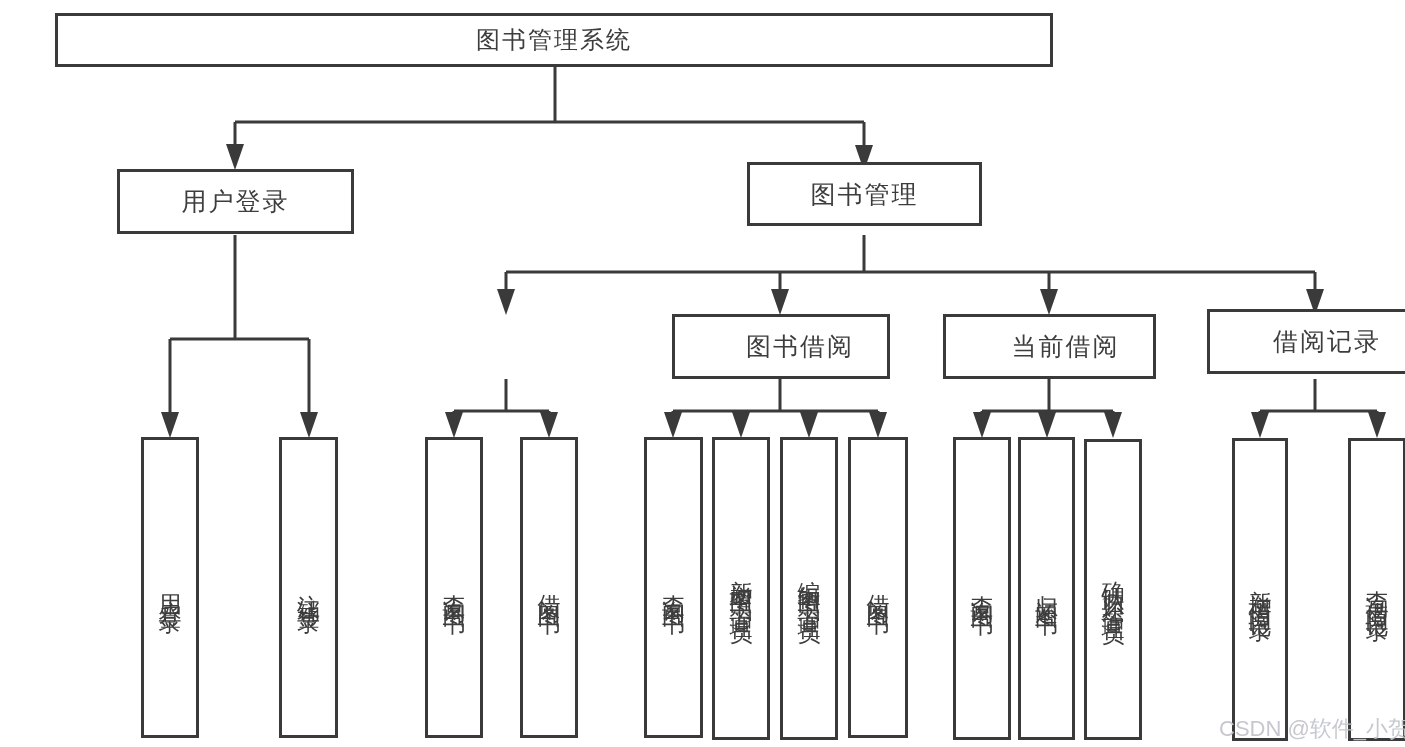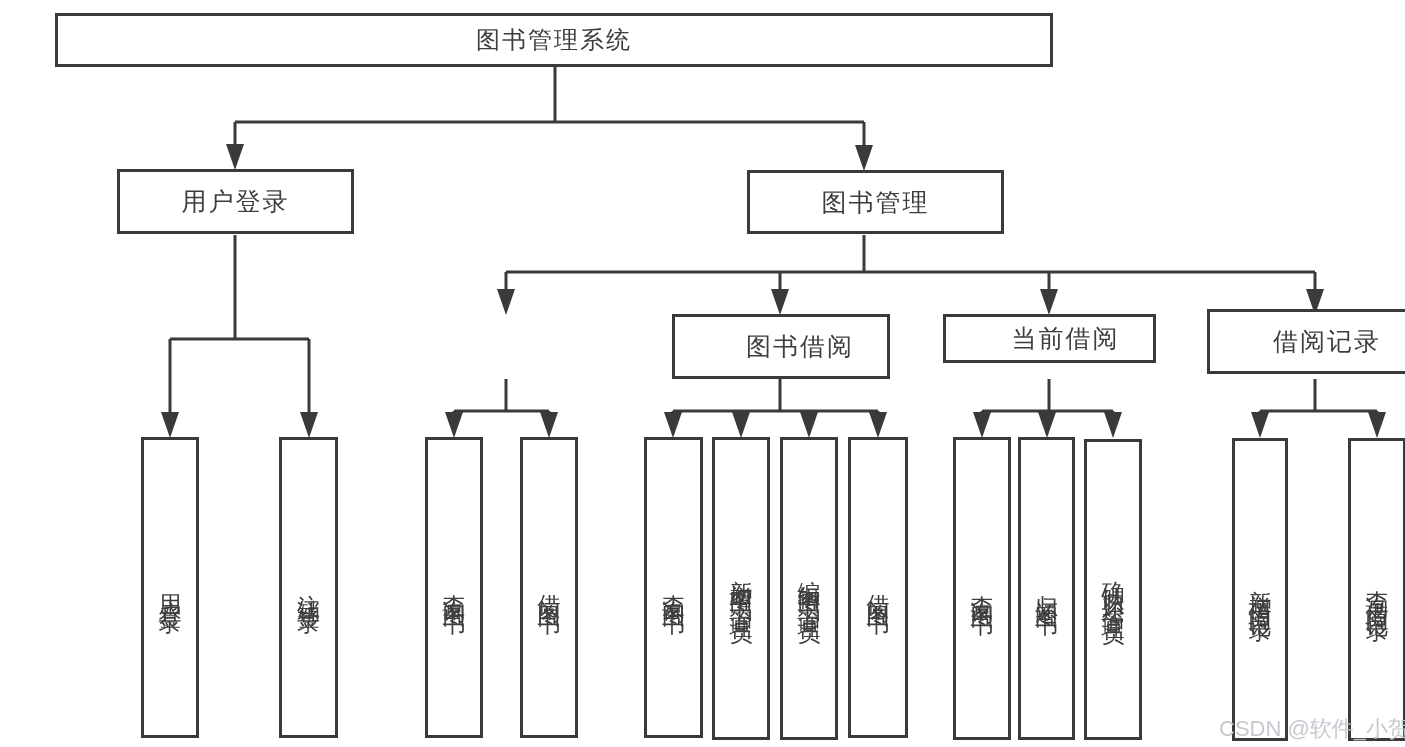--- a/index.html
+++ b/index.html
@@ -100,28 +100,28 @@
     </g>
   </svg>
 
   <div class="box" style="left:20px; top:13px; width:998px; height:54px;">
     <span class="h-label root-label">图书管理系统</span>
   </div>
 
   <div class="box" style="left:82px; top:169px; width:237px; height:65px;">
     <span class="h-label">用户登录</span>
   </div>
-  <div class="box" style="left:712px; top:170px; width:257px; height:64px;">
+  <div class="box" style="left:712px; top:162px; width:235px; height:64px;">
     <span class="h-label">图书管理</span>
   </div>
 
   <div class="box" style="left:637px; top:314px; width:218px; height:65px;padding-left:38px;">
     <span class="h-label">图书借阅</span>
   </div>
-  <div class="box" style="left:908px; top:314px; width:213px; height:49px;padding-left:32px;">
+  <div class="box" style="left:908px; top:314px; width:213px; height:65px;padding-left:32px;">
     <span class="h-label">当前借阅</span>
   </div>
   <div class="box" style="left:1172px; top:309px; width:216px; height:65px;padding-left:24px;">
     <span class="h-label">借阅记录</span>
   </div>
 
   <div class="box" style="left:106px; top:437px; width:58px; height:301px;">
     <span class="v-label">用户登录</span>
   </div>
   <div class="box" style="left:244px; top:437px; width:59px; height:301px;">

